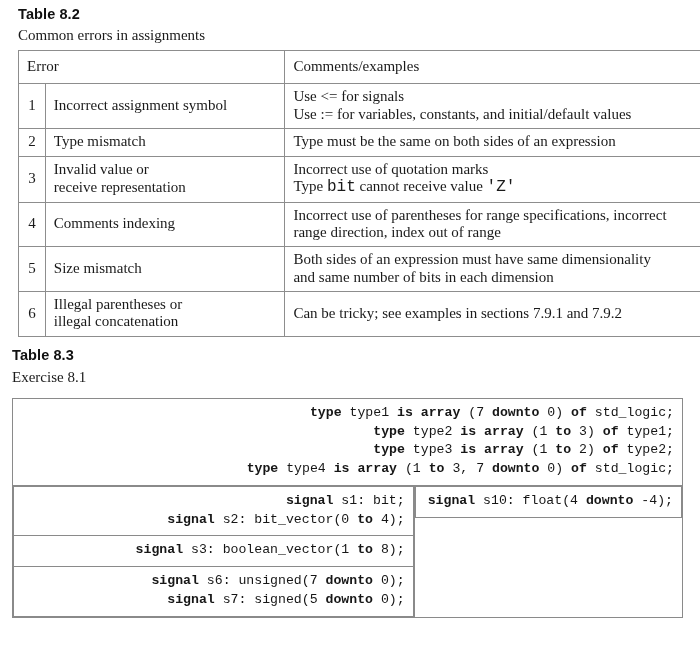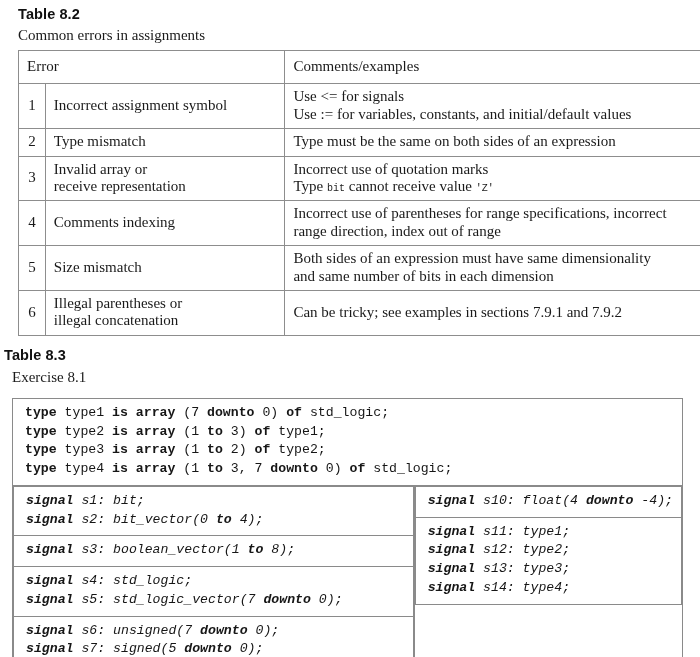--- a/index.html
+++ b/index.html
@@ -72,64 +72,63 @@
     padding-left: 0;
     padding-right: 0;
   }
   #table-82 thead td {
     padding-top: 7px;
     padding-bottom: 8px;
   }
   #table-82 .hdr-error { padding-left: 8px; }
   .mono-inline {
     font-family: "Liberation Mono", monospace;
-    font-size: 10px;
+    font-size: 16px;
   }
   .nowrapline { white-space: nowrap; }
 
   
-  #t83-label { position: absolute; left: 4px; top: 347px; }
+  #t83-label { position: absolute; left: 12px; top: 347px; }
   #t83-caption { position: absolute; left: 12px; top: 369px; }
 
   #table-83 {
     position: absolute;
     left: 12px;
     top: 398px;
     width: 671px;
     border-collapse: collapse;
     font-family: "Liberation Mono", monospace;
     font-size: 13.2px;
     line-height: 1.42;
     color: #161616;
   }
   #table-83 td {
     border: 1px solid #8a8a8a;
     vertical-align: top;
     padding: 5px 8px 6px 12px;
-    text-align: left;
+    text-align: right;
     font-weight: normal;
   }
   #table-83 .code-line { white-space: pre; }
   #table-83 b { font-weight: bold; }
   .pane-left  { width: 405px; }
   .pane-right { width: 254px; }
 
   .subgrid {
     border-collapse: collapse;
     width: 100%;
     font-family: "Liberation Mono", monospace;
     font-size: 13.2px;
     line-height: 1.42;
   }
   .subgrid td {
     border: none;
     border-bottom: 1px solid #8a8a8a;
     padding: 5px 6px 6px 12px;
     vertical-align: top;
-    font-style: italic;
   }
   .subgrid tr:last-child td { border-bottom: none; }
   .cellpad-none { padding: 0 !important; }
 </style>
 </head>
 <body>
 
 <div class="t82-wrap">
 
   <div class="tbl-label" id="t82-label">Table 8.2</div>
@@ -167,21 +166,21 @@
           <div class="nowrapline">Type mismatch</div>
         </td>
         <td>
           <div class="nowrapline">Type must be the same on both sides of an expression</div>
         </td>
       </tr>
 
       <tr>
         <td class="num">3</td>
         <td>
-          <div class="nowrapline">Invalid array or</div>
+          <div class="nowrapline">Invalid value or</div>
           <div class="nowrapline">receive representation</div>
         </td>
         <td>
           <div class="nowrapline">Incorrect use of quotation marks</div>
           <div class="nowrapline">Type <span class="mono-inline">bit</span> cannot receive value <span class="mono-inline">'Z'</span></div>
         </td>
       </tr>
 
       <tr>
         <td class="num">4</td>
@@ -250,48 +249,34 @@
                   <div class="code-line"><b>signal</b> s2: bit_vector(0 <b>to</b> 4);</div>
                 </td>
               </tr>
               <tr>
                 <td>
                   <div class="code-line"><b>signal</b> s3: boolean_vector(1 <b>to</b> 8);</div>
                 </td>
               </tr>
               <tr>
                 <td>
-                  <div class="code-line"><b>signal</b> s4: std_logic;</div>
-                  <div class="code-line"><b>signal</b> s5: std_logic_vector(7 <b>downto</b> 0);</div>
-                </td>
-              </tr>
-              <tr>
-                <td>
                   <div class="code-line"><b>signal</b> s6: unsigned(7 <b>downto</b> 0);</div>
                   <div class="code-line"><b>signal</b> s7: signed(5 <b>downto</b> 0);</div>
                 </td>
               </tr>
             </tbody>
           </table>
         </td>
         <td class="cellpad-none">
           <table class="subgrid">
             <tbody>
               <tr>
                 <td>
                   <div class="code-line"><b>signal</b> s10: float(4 <b>downto</b> -4);</div>
                 </td>
               </tr>
-              <tr>
-                <td>
-                  <div class="code-line"><b>signal</b> s11: type1;</div>
-                  <div class="code-line"><b>signal</b> s12: type2;</div>
-                  <div class="code-line"><b>signal</b> s13: type3;</div>
-                  <div class="code-line"><b>signal</b> s14: type4;</div>
-                </td>
-              </tr>
             </tbody>
           </table>
         </td>
       </tr>
     </tbody>
   </table>
 </div>
 
 </body></html>

